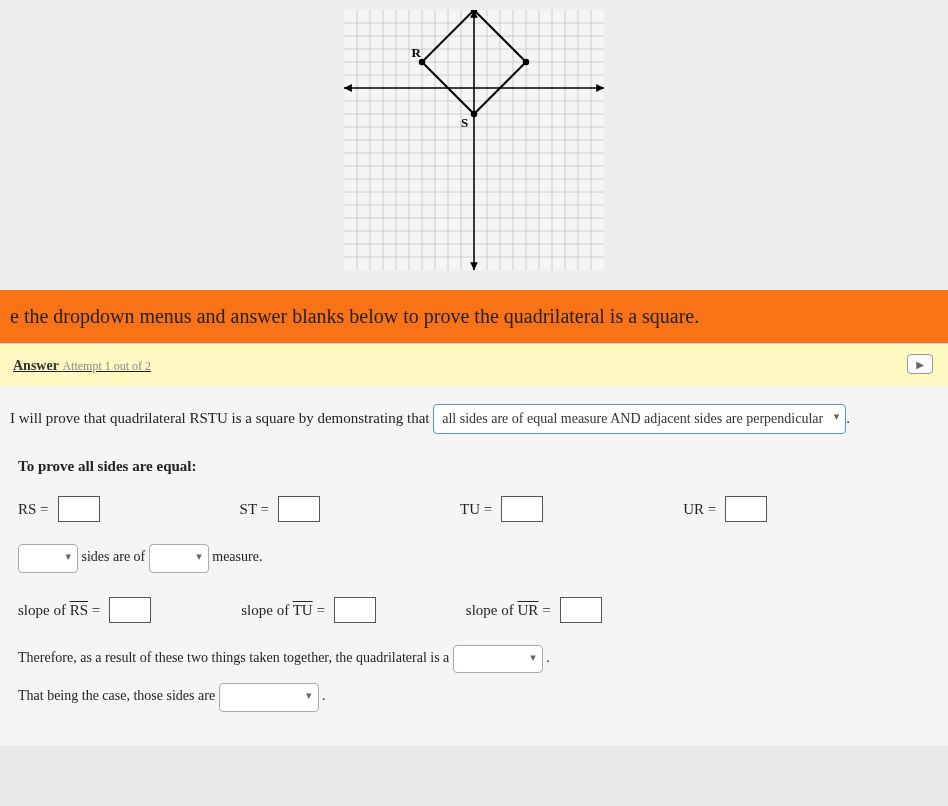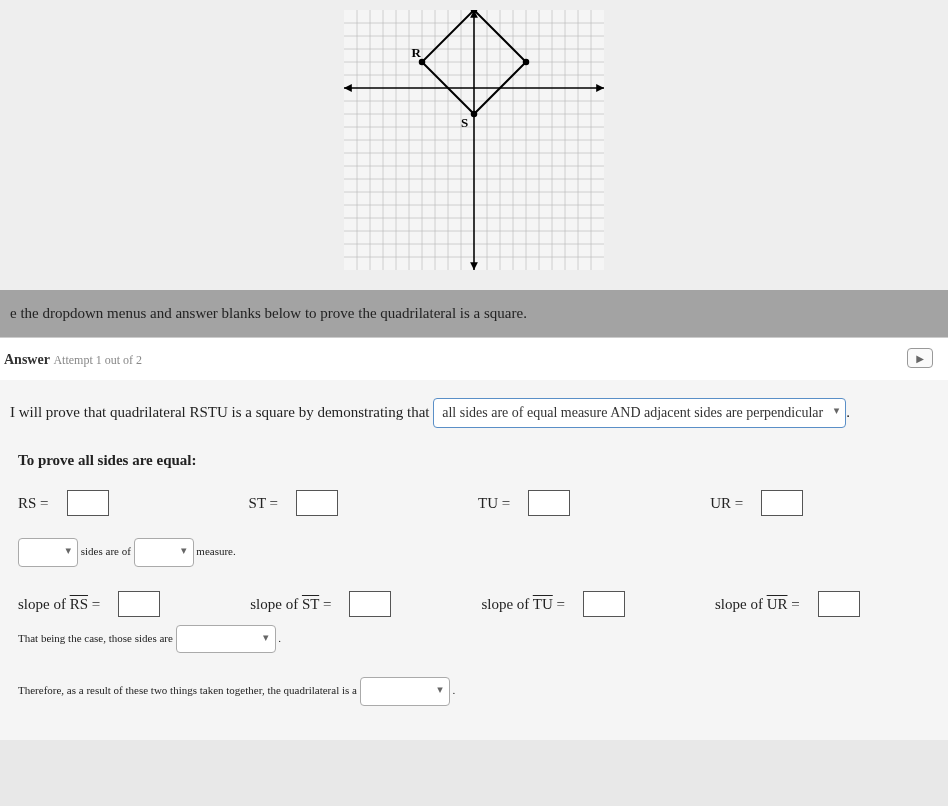--- a/index.html
+++ b/index.html
@@ -19,28 +19,29 @@
       background: #eee;
     }
     .graph {
       width: 260px;
       height: 260px;
       background: #f5f5f5;
       position: relative;
     }
     .instruction {
       padding: 15px 10px;
-      font-size: 15px;
-      background: #a3a3a3;
+      font-size: 20px;
+      background: #f97316;
     }
     .answer-section {
-      background: #ffffff;
-      padding: 12px 4px;
+      background: #fef9c3;
+      padding: 12px 13px;
       border-top: 1px solid #ccc;
       position: relative;
+      text-decoration: underline;
     }
     .answer-header {
       font-size: 14px;
       color: #555;
     }
     .answer-header .bold { font-weight: bold; color: #333; }
     .answer-header .light { color: #888; font-size: 12px; }
     .video-icon {
       position: absolute;
       right: 15px;
@@ -90,30 +91,30 @@
       margin: 10px 0 18px 8px;
       font-size: 15px;
     }
     .row-4 {
       display: flex;
       justify-content: flex-start;
       gap: 140px;
       margin-bottom: 22px;
       padding-left: 8px;
     }
-    .eq-item { font-size: 15px; display:flex; align-items:center; gap:18px;}
+    .eq-item { font-size: 15px; display:flex; align-items:center; gap:9px;}
     .input-box {
       display: inline-block;
       width: 42px;
       height: 26px;
       border: 1px solid #555;
       background: #fff;
       vertical-align: middle;
     }
-    .sentence { margin: 6px 0 24px 8px; font-size: 11px; }
+    .sentence { margin: 6px 0 24px 8px; font-size: 14px; }
     .overline { text-decoration: overline; }
   </style>
 </head>
 <body>
 
 <div class="graph-container">
   <div class="graph">
     <svg width="260" height="260" viewBox="-10 -6 20 20">
       <g stroke="#bbb" stroke-width="0.05">
         <line x1="-10" y1="-5" x2="10" y2="-5"></line>
@@ -215,39 +216,35 @@
     <span>measure.</span>
   </div>
 
 
   <div class="row-4" style="gap:90px;">
     <div class="eq-item">
       <span><span>slope of </span><span class="overline">RS</span><span> =</span></span>
       <span class="input-box"></span>
     </div>
     <div class="eq-item">
-      <span><span>slope of </span><span class="overline">ST</span><span> =</span></span>
-      <span class="input-box"></span>
-    </div>
-    <div class="eq-item">
       <span><span>slope of </span><span class="overline">TU</span><span> =</span></span>
       <span class="input-box"></span>
     </div>
     <div class="eq-item">
       <span><span>slope of </span><span class="overline">UR</span><span> =</span></span>
       <span class="input-box"></span>
     </div>
   </div>
 
+
+  <div class="sentence">
+    <span>Therefore, as a result of these two things taken together, the quadrilateral is a</span>
+    <span class="dropdown small" style="min-width:90px">&nbsp;</span>
+    <span>.</span>
+  </div>
 
   <div class="sentence" style="margin-top:-14px;">
     <span>That being the case, those sides are</span>
     <span class="dropdown small" style="min-width:100px">&nbsp;</span>
     <span>.</span>
   </div>
 
-  <div class="sentence">
-    <span>Therefore, as a result of these two things taken together, the quadrilateral is a</span>
-    <span class="dropdown small" style="min-width:90px">&nbsp;</span>
-    <span>.</span>
-  </div>
-
 </div>
 
 </body></html>

